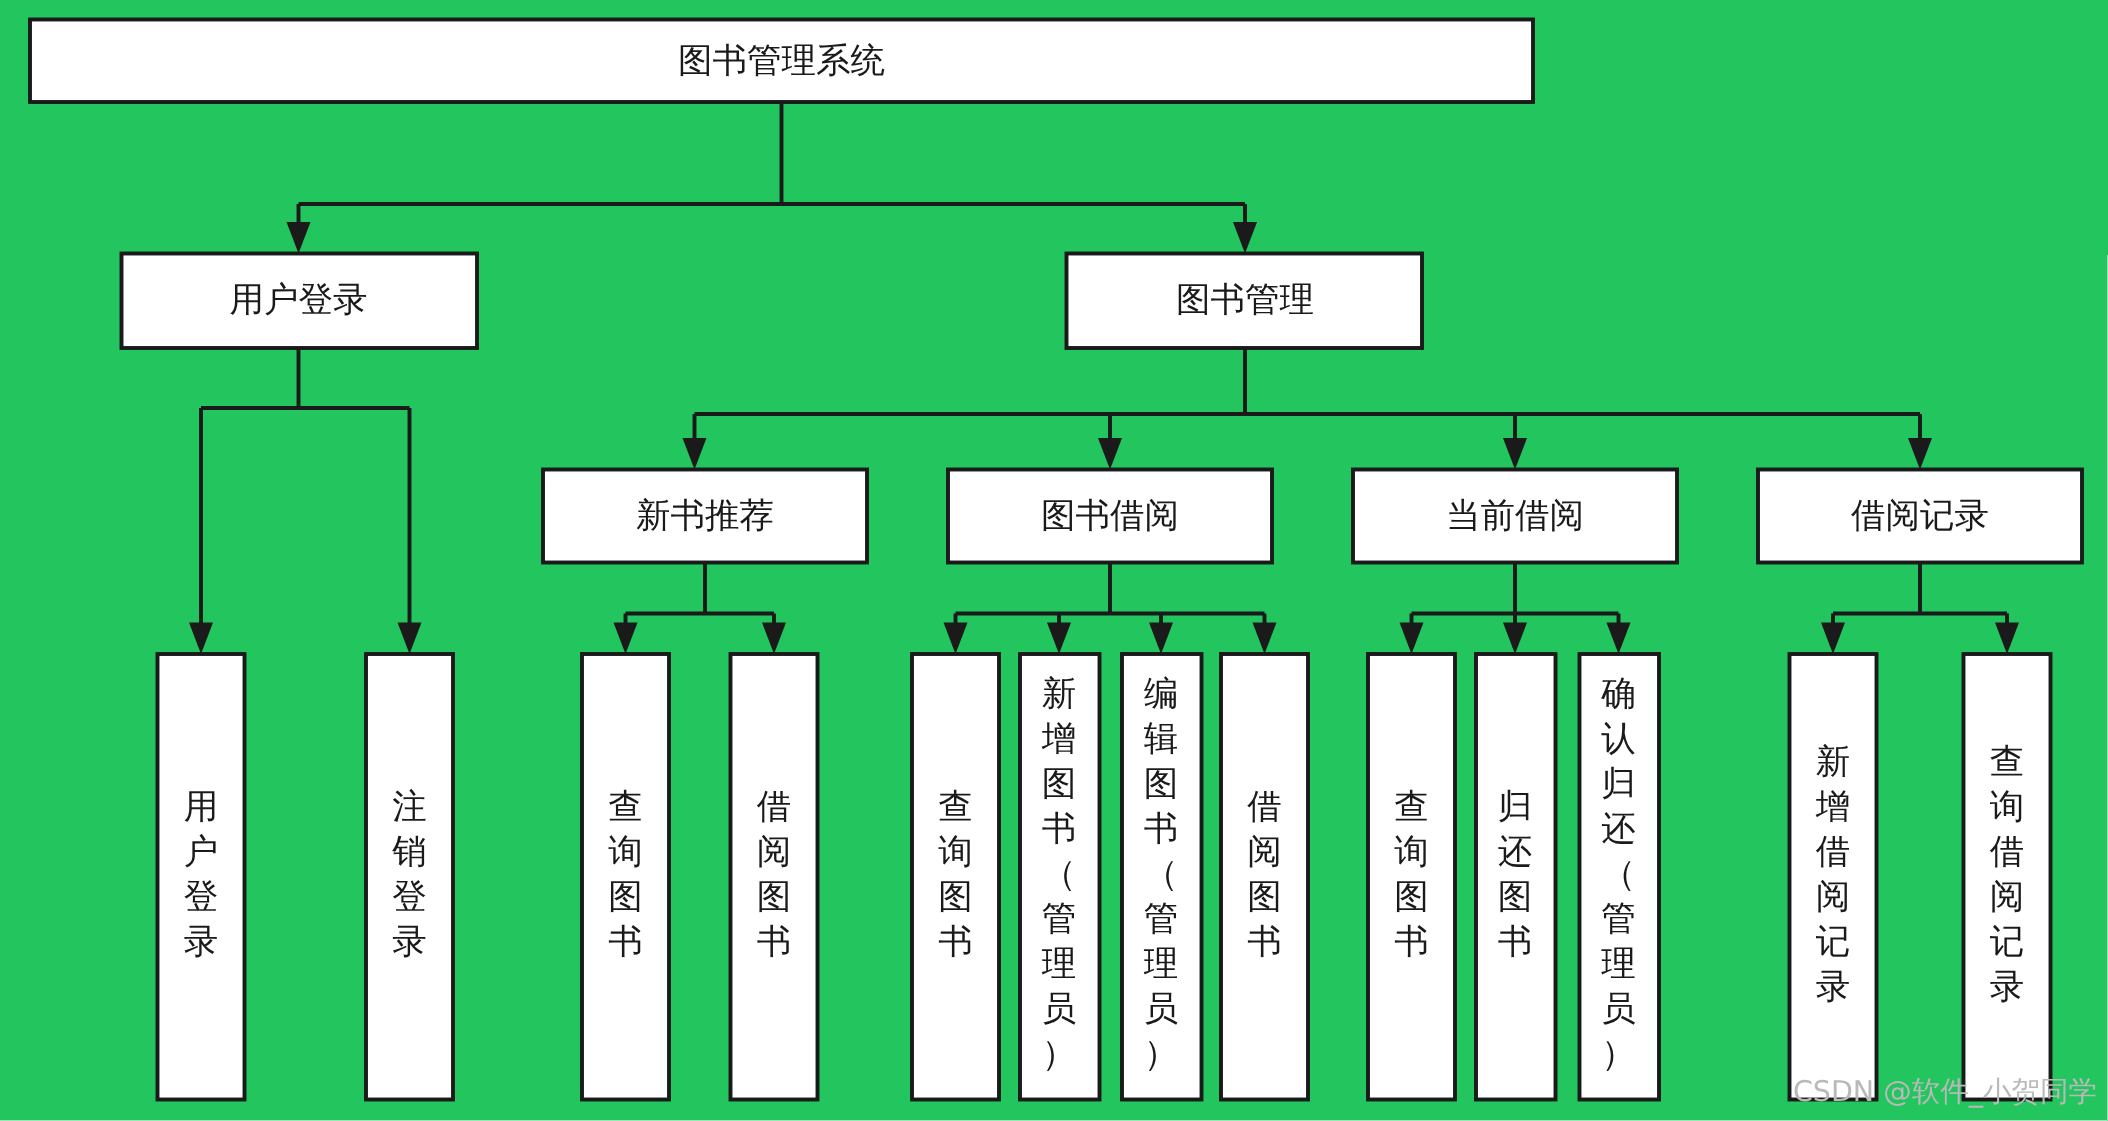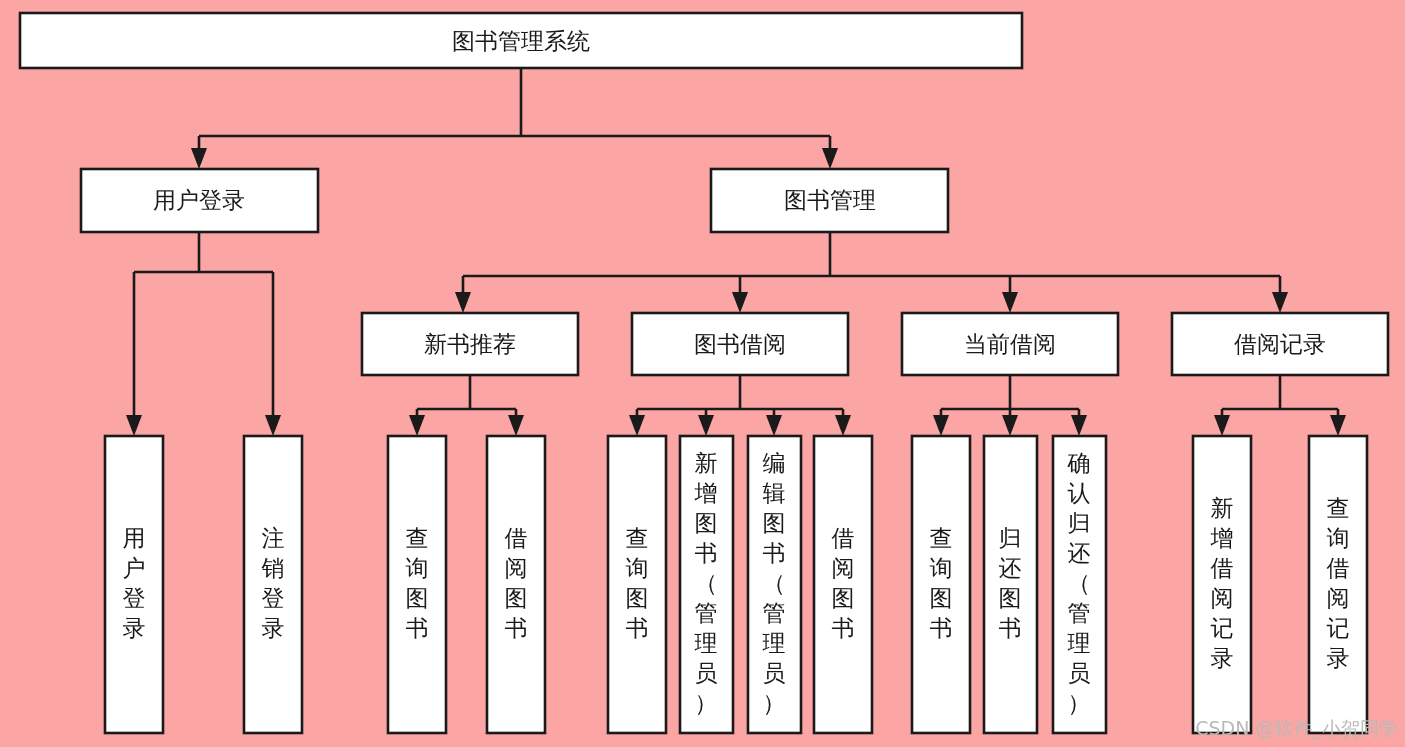--- a/index.html
+++ b/index.html
@@ -8,21 +8,21 @@
     padding: 0;
     background: #ffffff;
   }
   body {
     font-family: "DejaVu Sans", "Liberation Sans", sans-serif;
   }
   #diagram-root {
     position: relative;
     width: 1405px;
     height: 747px;
-    background: #fca5a5;
+    background: #22c55e;
     overflow: hidden;
   }
   svg#flowchart {
     position: absolute;
     left: 0;
     top: 0;
     width: 1405px;
     height: 747px;
     display: block;
   }

